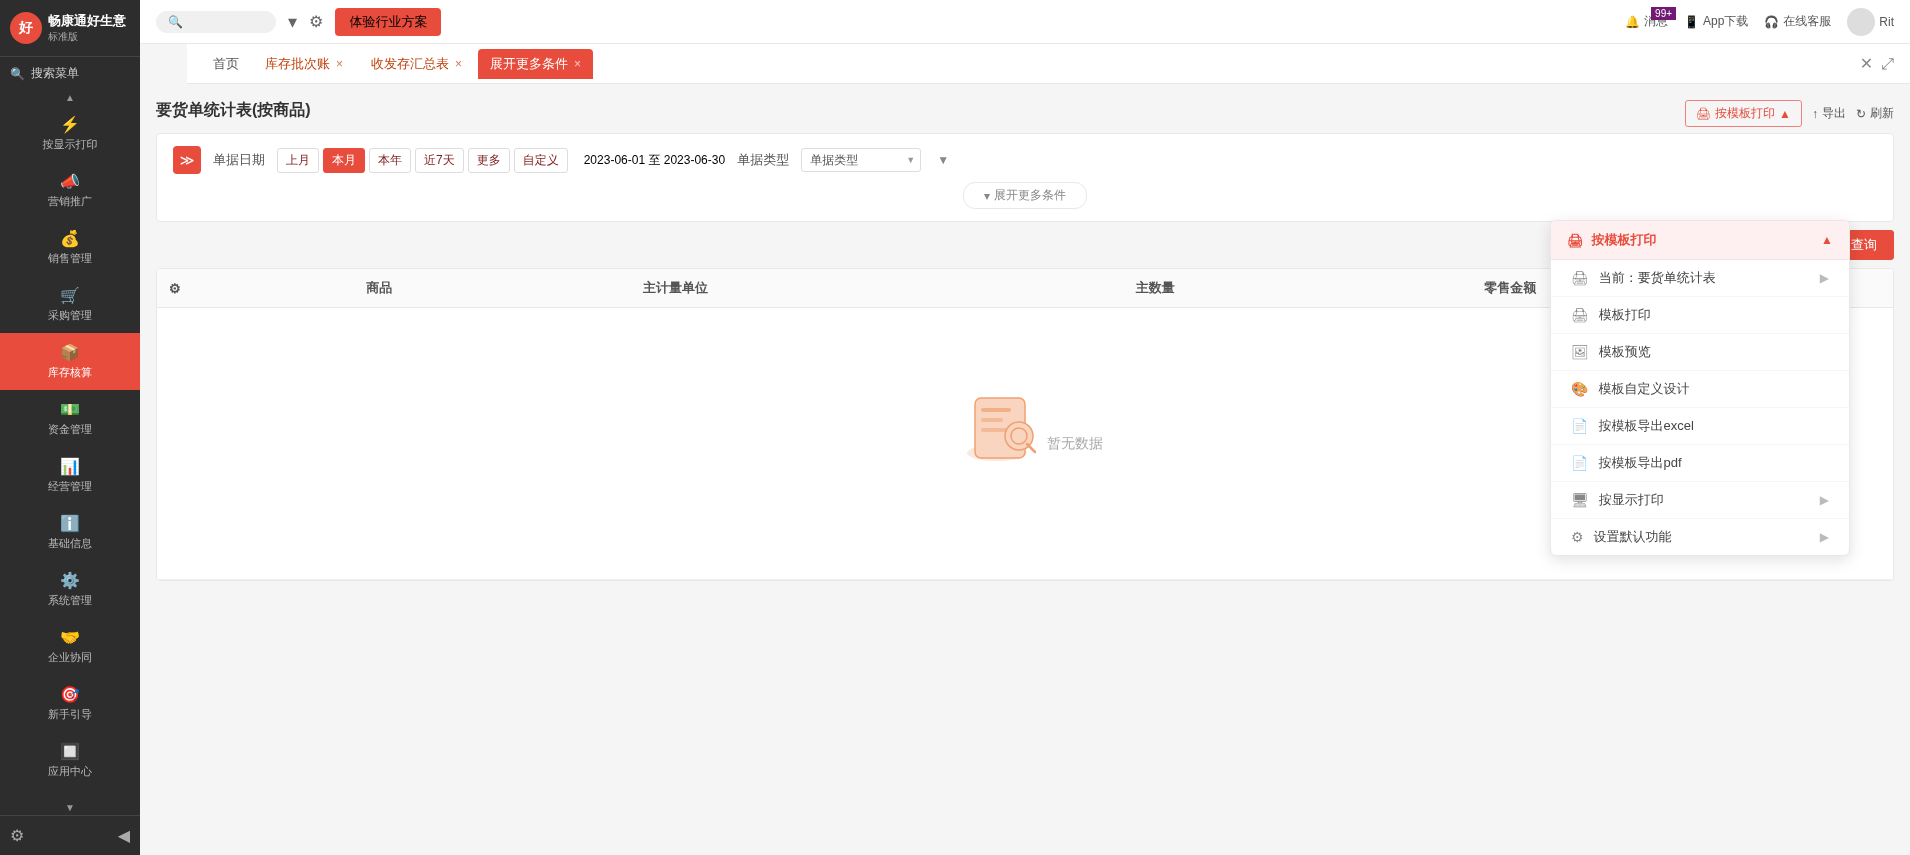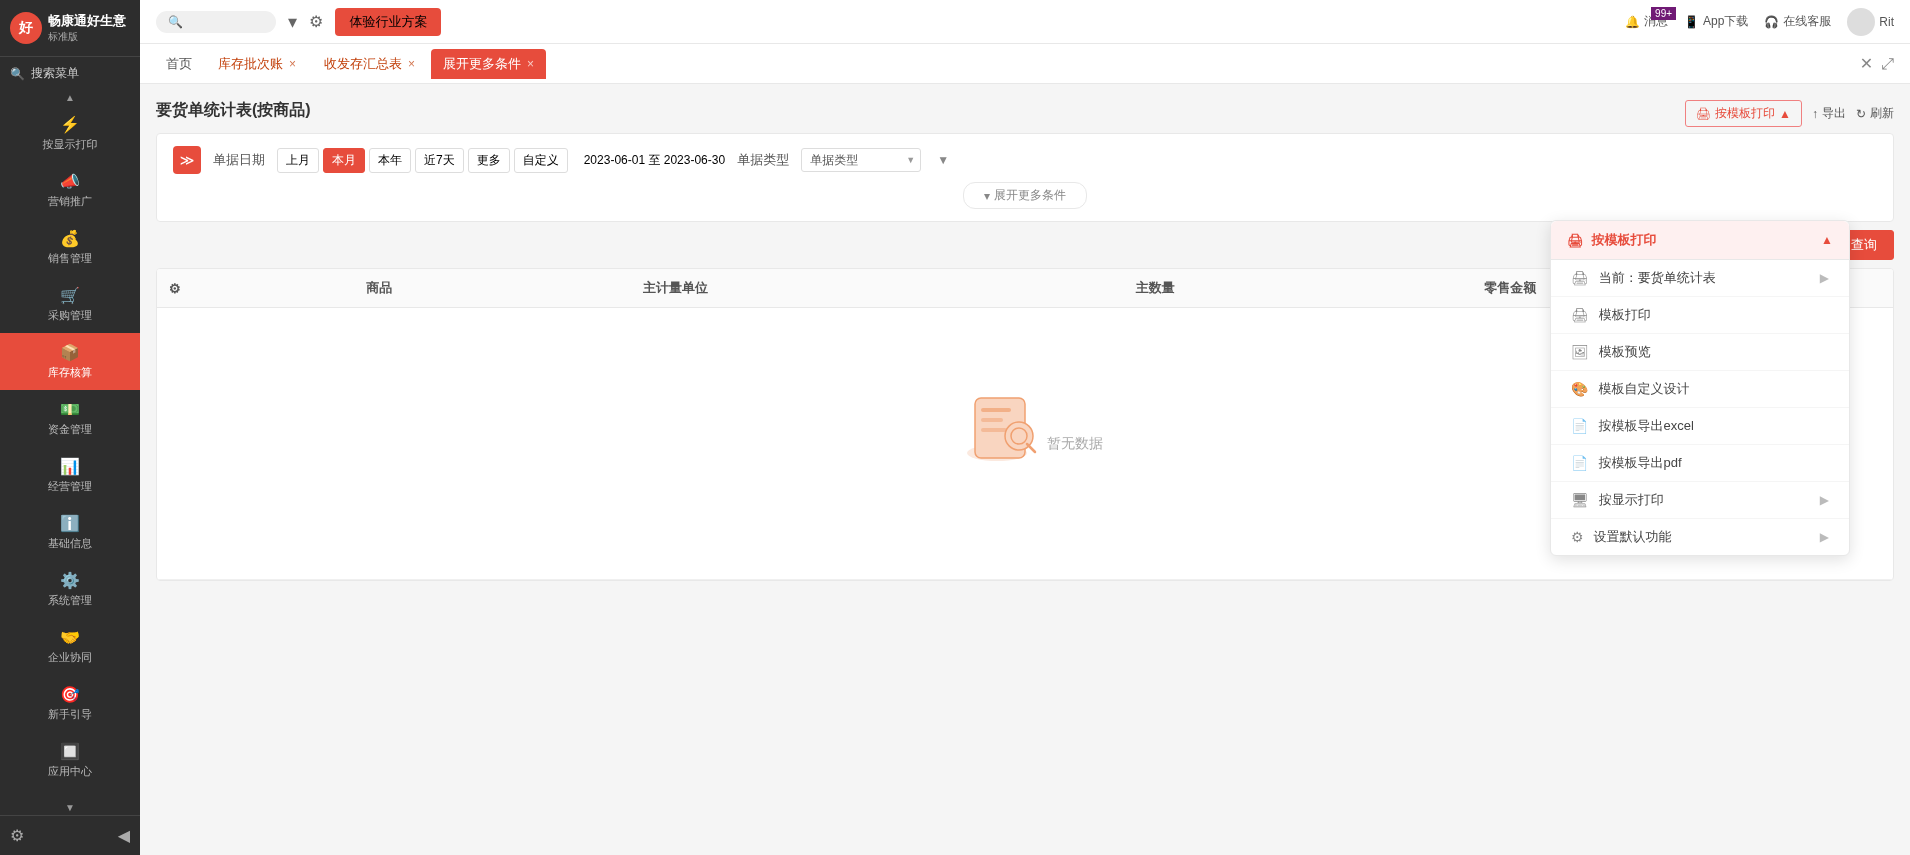--- a/index.html
+++ b/index.html
@@ -163,20 +163,21 @@
     
     .tab-bar {
       background: #fff;
       display: flex;
       align-items: center;
       padding: 0 16px;
       height: 40px;
       border-bottom: 1px solid #e8e8e8;
       gap: 4px;
       flex-shrink: 0;
+      margin-left: 47px;
     }
     .tab {
       display: flex;
       align-items: center;
       padding: 6px 12px;
       border-radius: 4px 4px 0 0;
       cursor: pointer;
       font-size: 13px;
       color: #c2410c;
       gap: 6px;
@@ -252,21 +253,21 @@
       align-items: center;
       gap: 4px;
     }
     .date-btn {
       padding: 3px 8px;
       border: 1px solid #ddd;
       border-radius: 3px;
       font-size: 12px;
       cursor: pointer;
       background: #fff;
-      color: #000000;
+      color: #7f1d1d;
     }
     .date-btn.active {
       background: #e74c3c;
       color: #fff;
       border-color: #e74c3c;
     }
     .date-range-text {
       font-size: 12px;
       color: #000000;
       margin-left: 4px;

